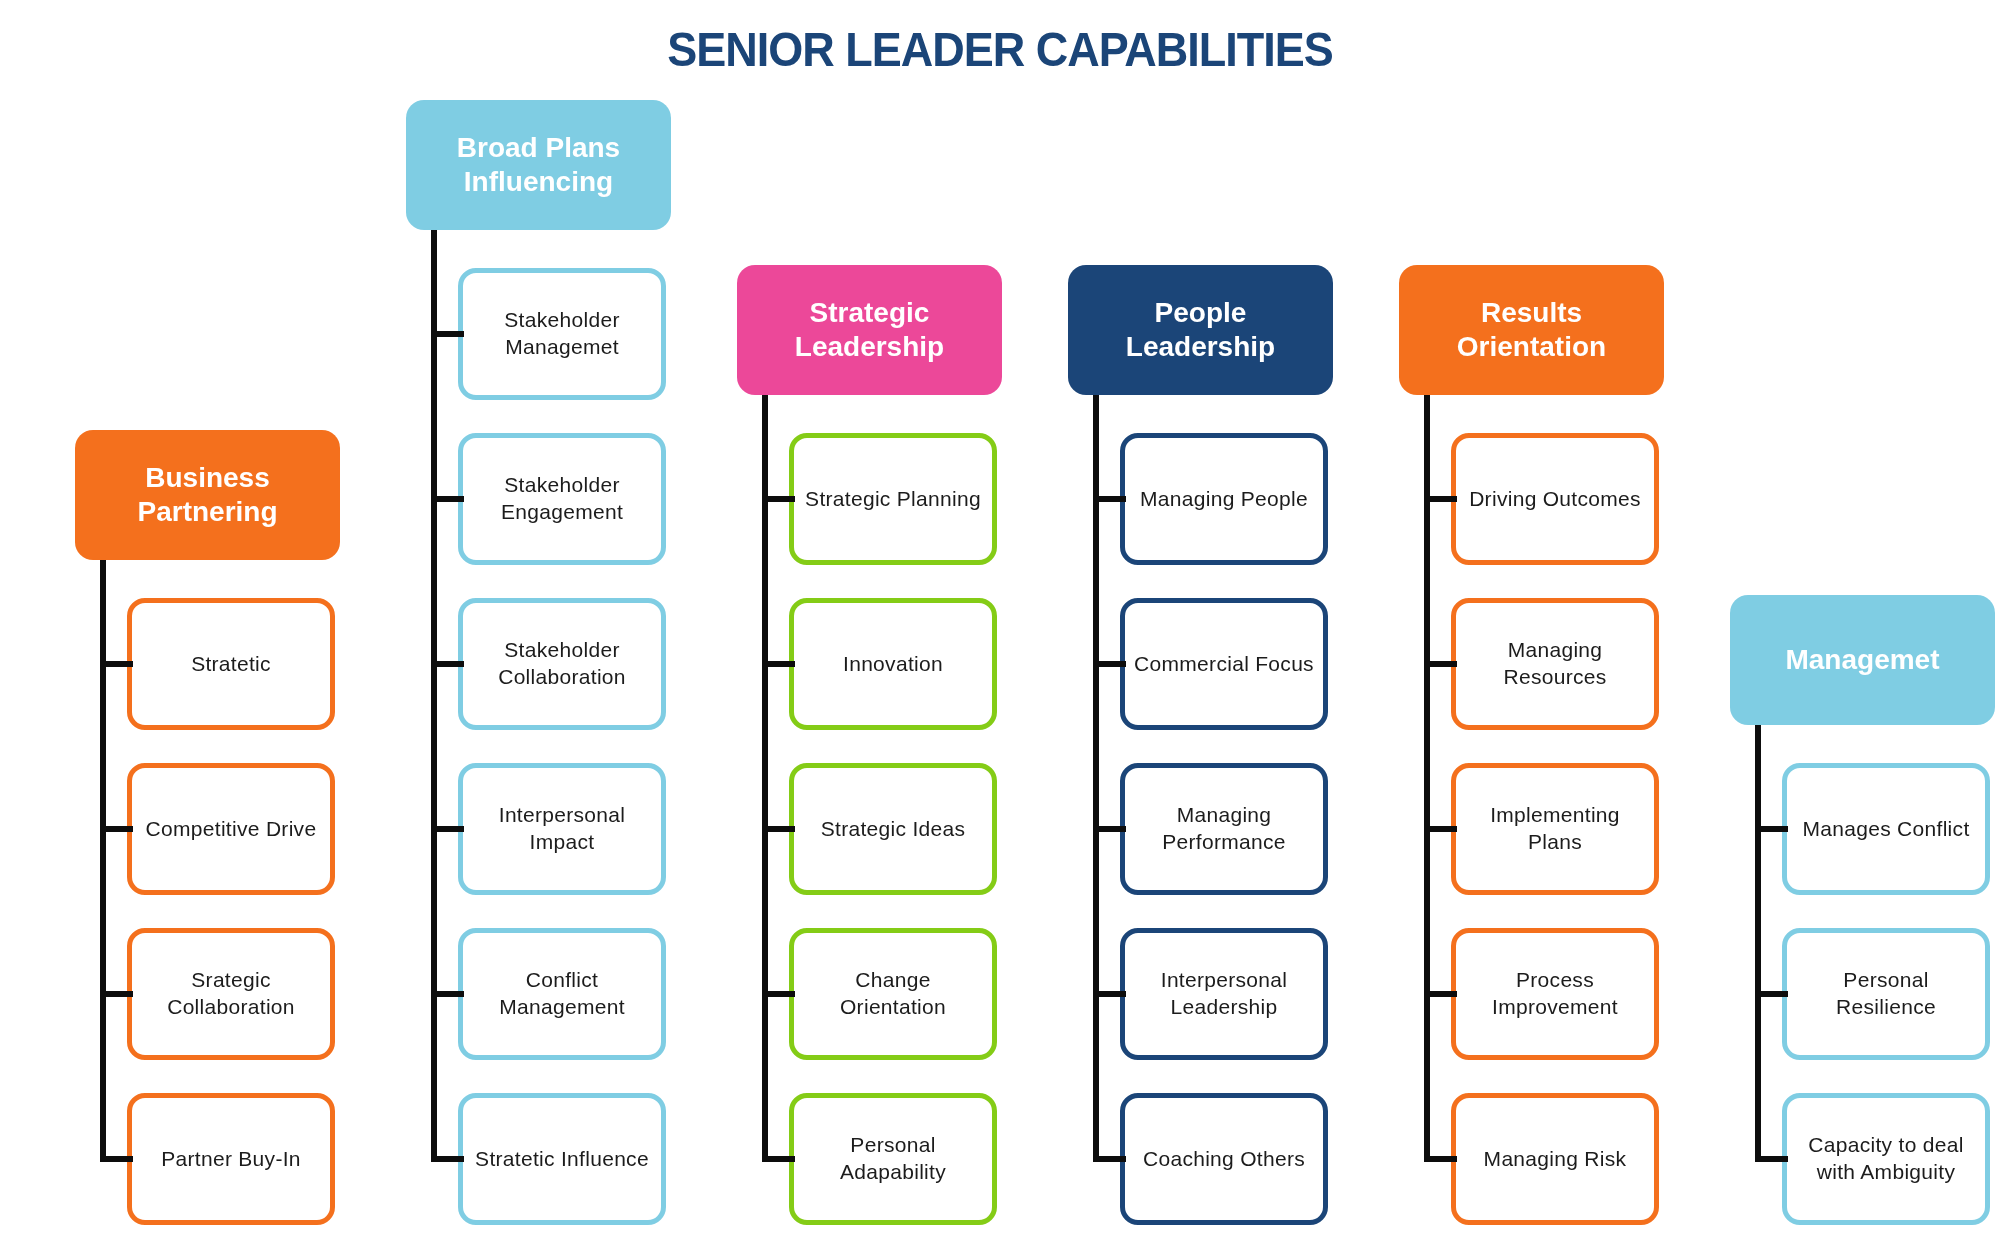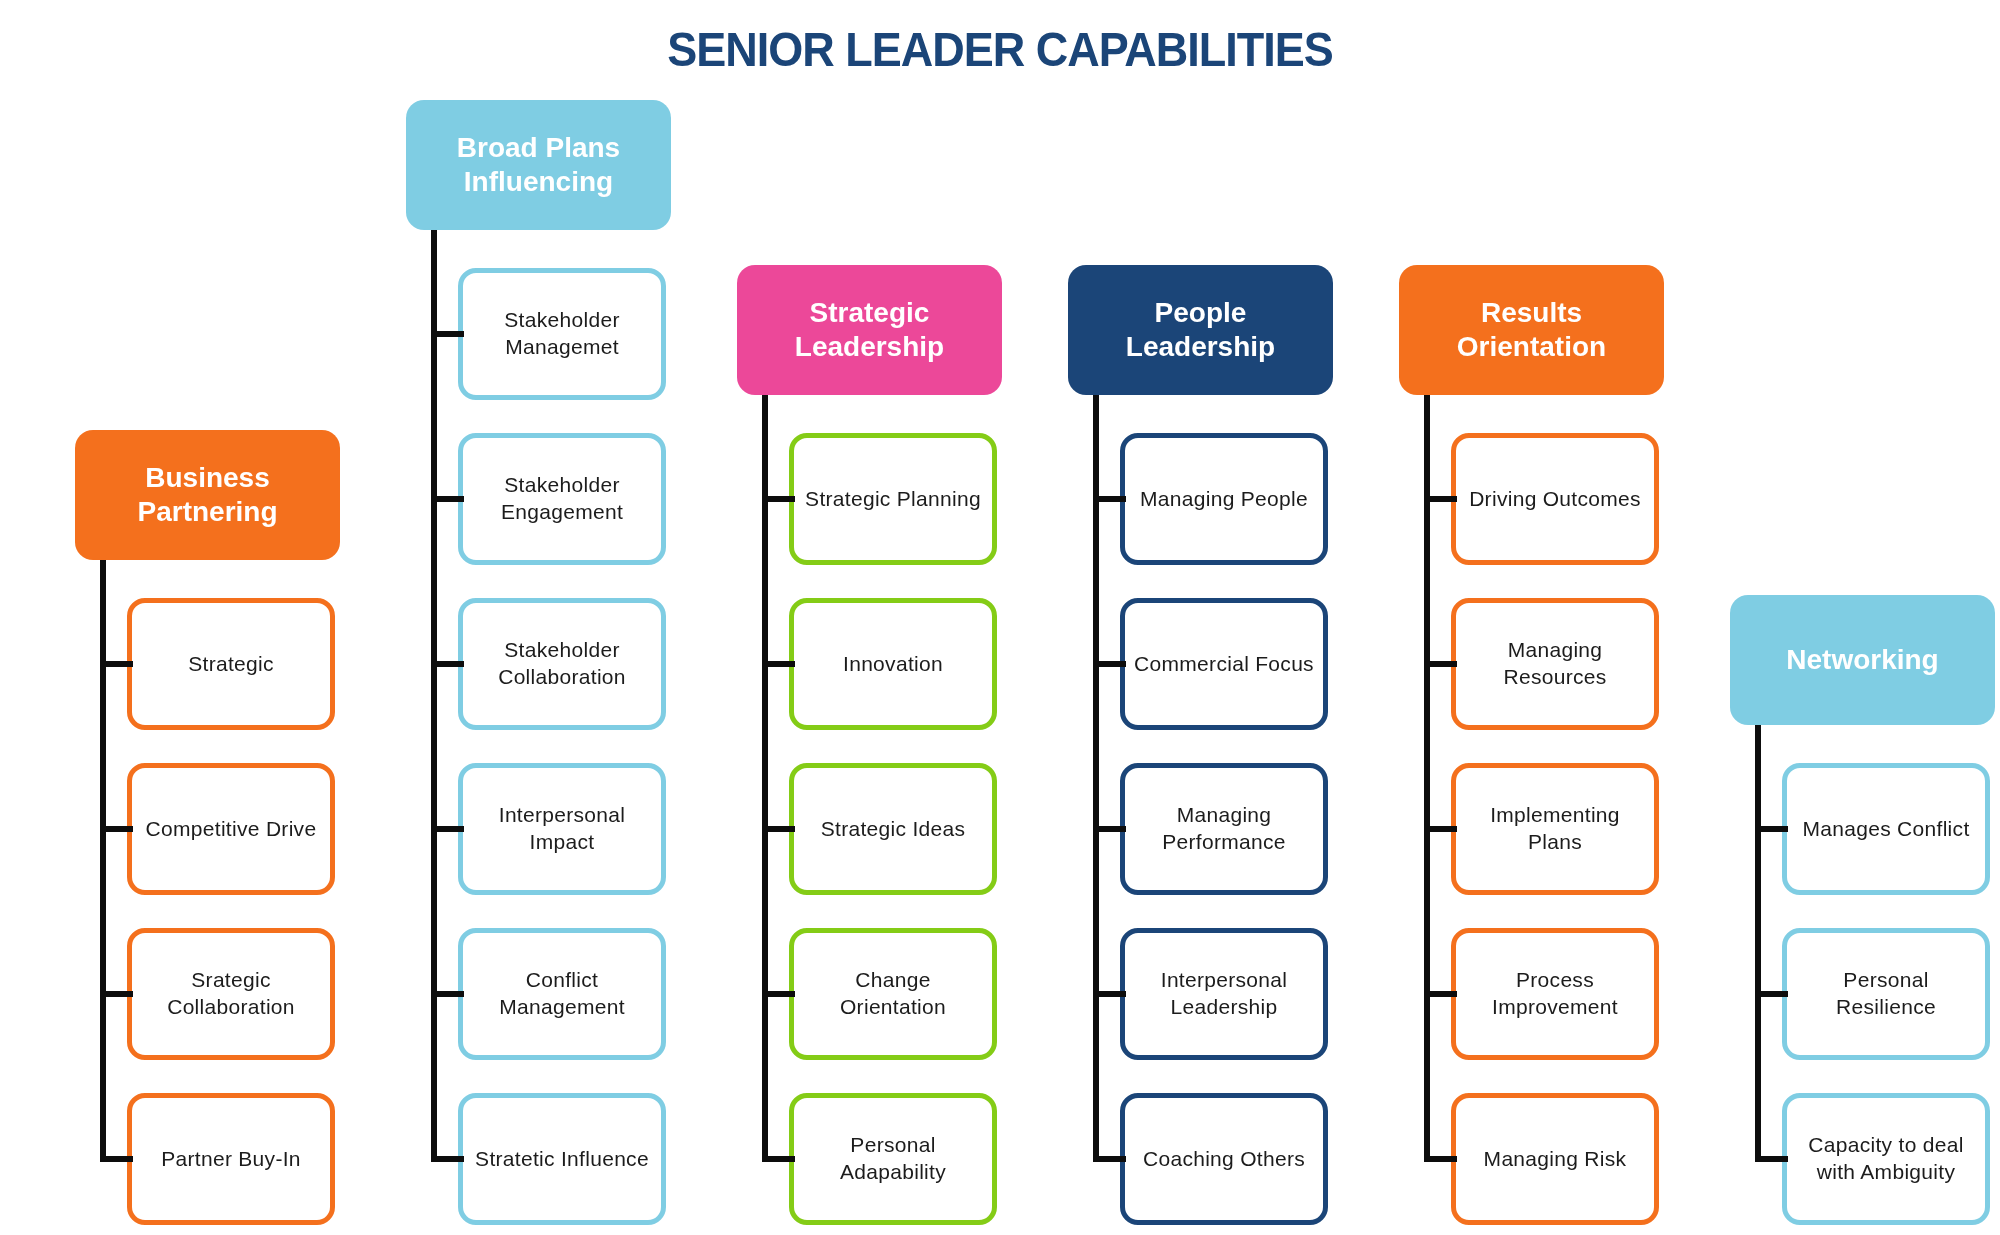--- a/index.html
+++ b/index.html
@@ -55,21 +55,21 @@
 <div class="page-title">SENIOR LEADER CAPABILITIES</div>
 
 <div class="chart">
 
   <div class="column">
     <div class="hdr c-orange">Business Partnering</div>
     <div class="vline v4"></div>
     <div class="items">
       <div class="item b-orange">
           <span class="stub"></span>
-          <span>Strategic</span>
+          <span>Stratetic</span>
         </div>
       <div class="item b-orange">
           <span class="stub"></span>
           <span>Competitive Drive</span>
         </div>
       <div class="item b-orange">
           <span class="stub"></span>
           <span>Srategic Collaboration</span>
         </div>
       <div class="item b-orange">
@@ -185,21 +185,21 @@
           <span>Process Improvement</span>
         </div>
       <div class="item b-orange">
           <span class="stub"></span>
           <span>Managing Risk</span>
         </div>
     </div>
   </div>
 
   <div class="column">
-    <div class="hdr c-blue">Networking</div>
+    <div class="hdr c-blue">Managemet</div>
     <div class="vline v3"></div>
     <div class="items">
       <div class="item b-blue">
           <span class="stub"></span>
           <span>Manages Conflict</span>
         </div>
       <div class="item b-blue">
           <span class="stub"></span>
           <span>Personal Resilience</span>
         </div>

